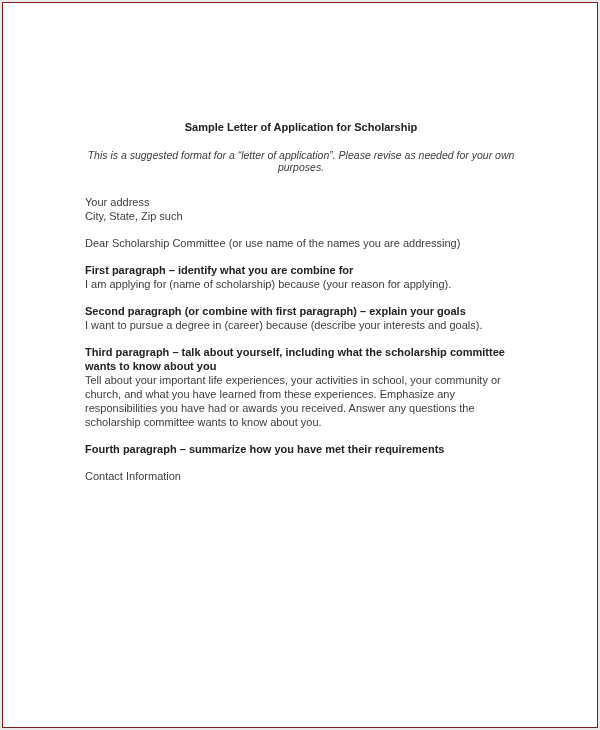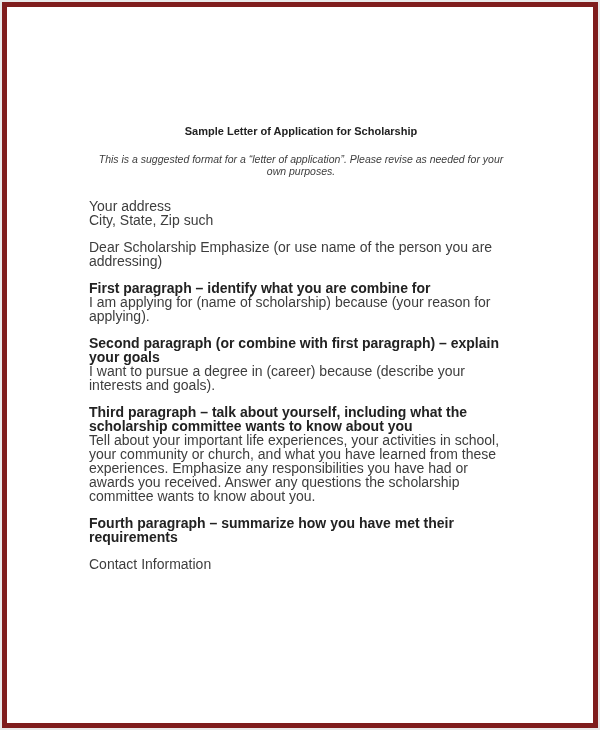--- a/index.html
+++ b/index.html
@@ -12,21 +12,21 @@
     height: 730px;
     font-family: "Liberation Sans", sans-serif;
     overflow: hidden;
   }
   .doc-page {
     box-sizing: border-box;
     width: 596px;
     height: 726px;
     margin: 2px;
     background: #ffffff;
-    border: 5px solid #7f1d1d;
+    border: 1px solid #7f1d1d;
     color: #3d3d3d;
     position: relative;
   }
   .doc-inner {
     padding: 118px 80px 0 82px;
   }
   .letter-title {
     text-align: center;
     font-weight: bold;
     font-size: 11px;
@@ -34,21 +34,21 @@
     margin: 0 0 16px 0;
   }
   .letter-subtitle {
     text-align: center;
     font-style: italic;
     font-size: 10.5px;
     color: #3d3d3d;
     margin: 0 0 22px 0;
   }
   .block {
-    font-size: 14px;
+    font-size: 11px;
     line-height: 14px;
     margin: 0 0 13px 0;
   }
   .block p {
     margin: 0;
   }
   .para-heading {
     font-weight: bold;
     color: #222222;
   }
@@ -66,21 +66,21 @@
 
     <p class="letter-subtitle">This is a suggested format for a “letter of application”. Please revise as needed for your own purposes.</p>
 
     <div class="block">
       <p>Your address</p>
       <p>City, State, Zip such</p>
     </div>
 
 
     <div class="block">
-      <p>Dear Scholarship Emphasize (or use name of the person you are addressing)</p>
+      <p>Dear Scholarship Committee (or use name of the names you are addressing)</p>
     </div>
 
     <div class="block">
       <p class="para-heading">First paragraph – identify what you are combine for</p>
       <p class="para-body">I am applying for (name of scholarship) because (your reason for applying).</p>
     </div>
 
     <div class="block">
       <p class="para-heading">Second paragraph (or combine with first paragraph) – explain your goals</p>
       <p class="para-body">I want to pursue a degree in (career) because (describe your interests and goals).</p>

